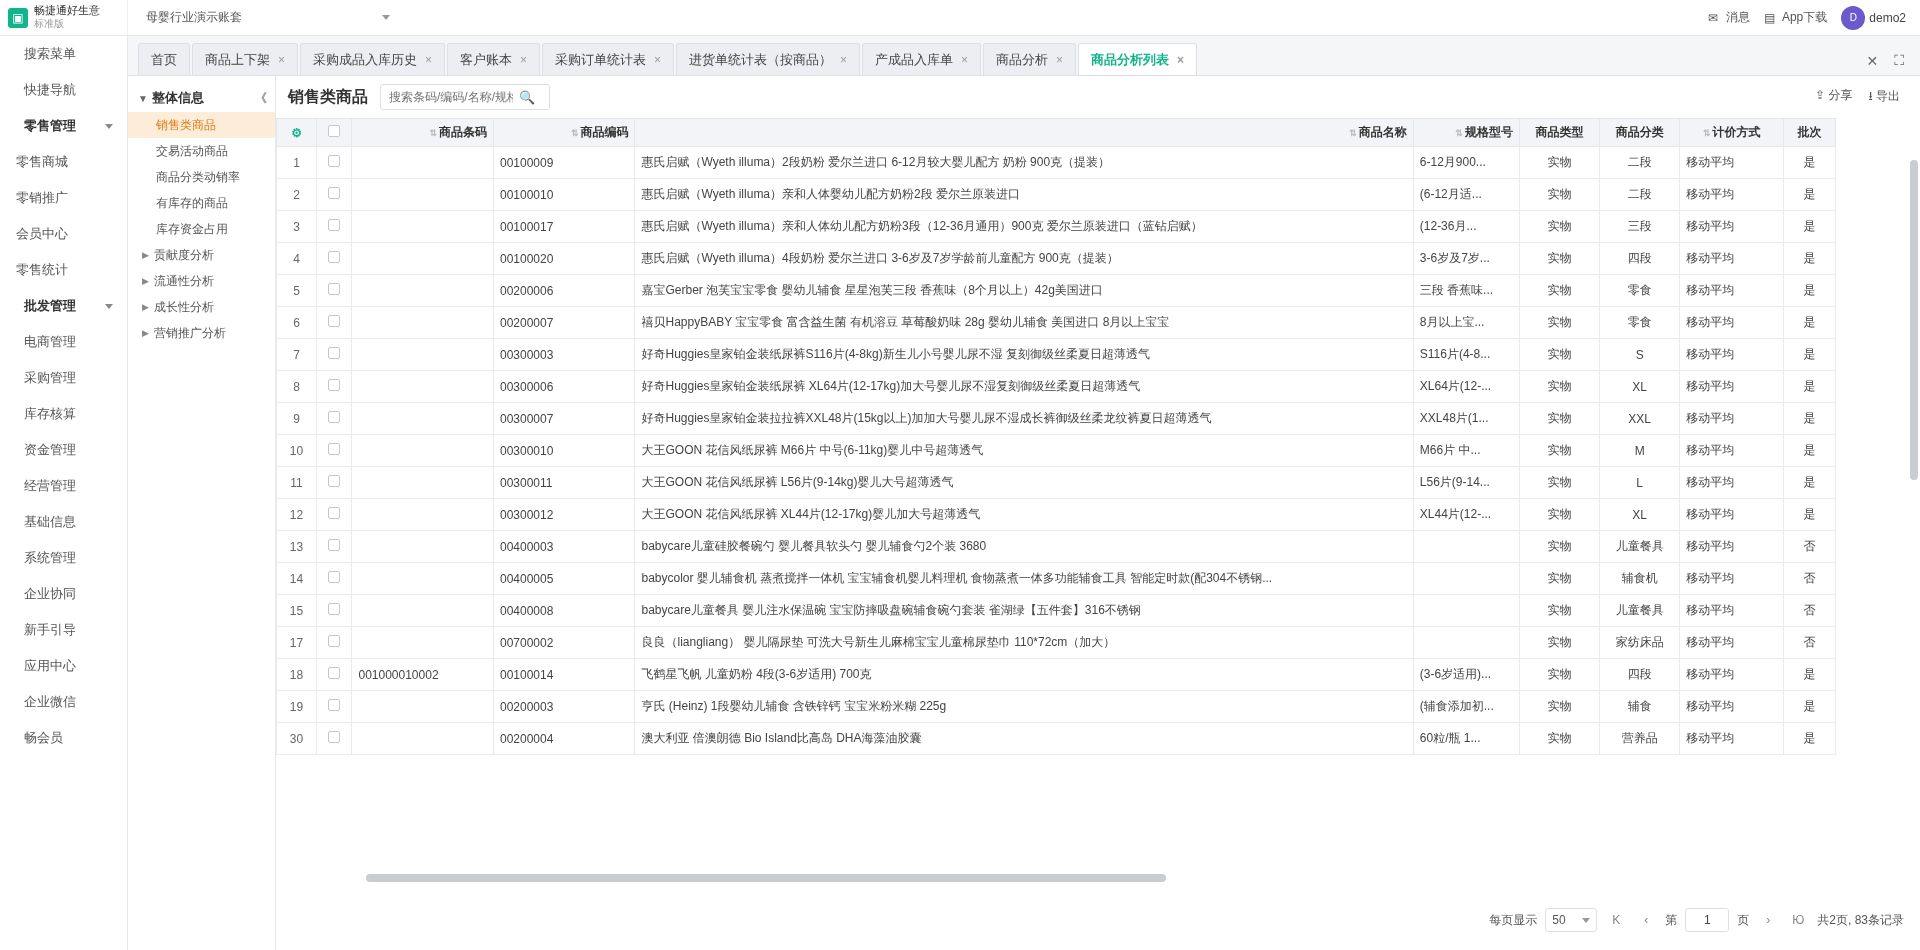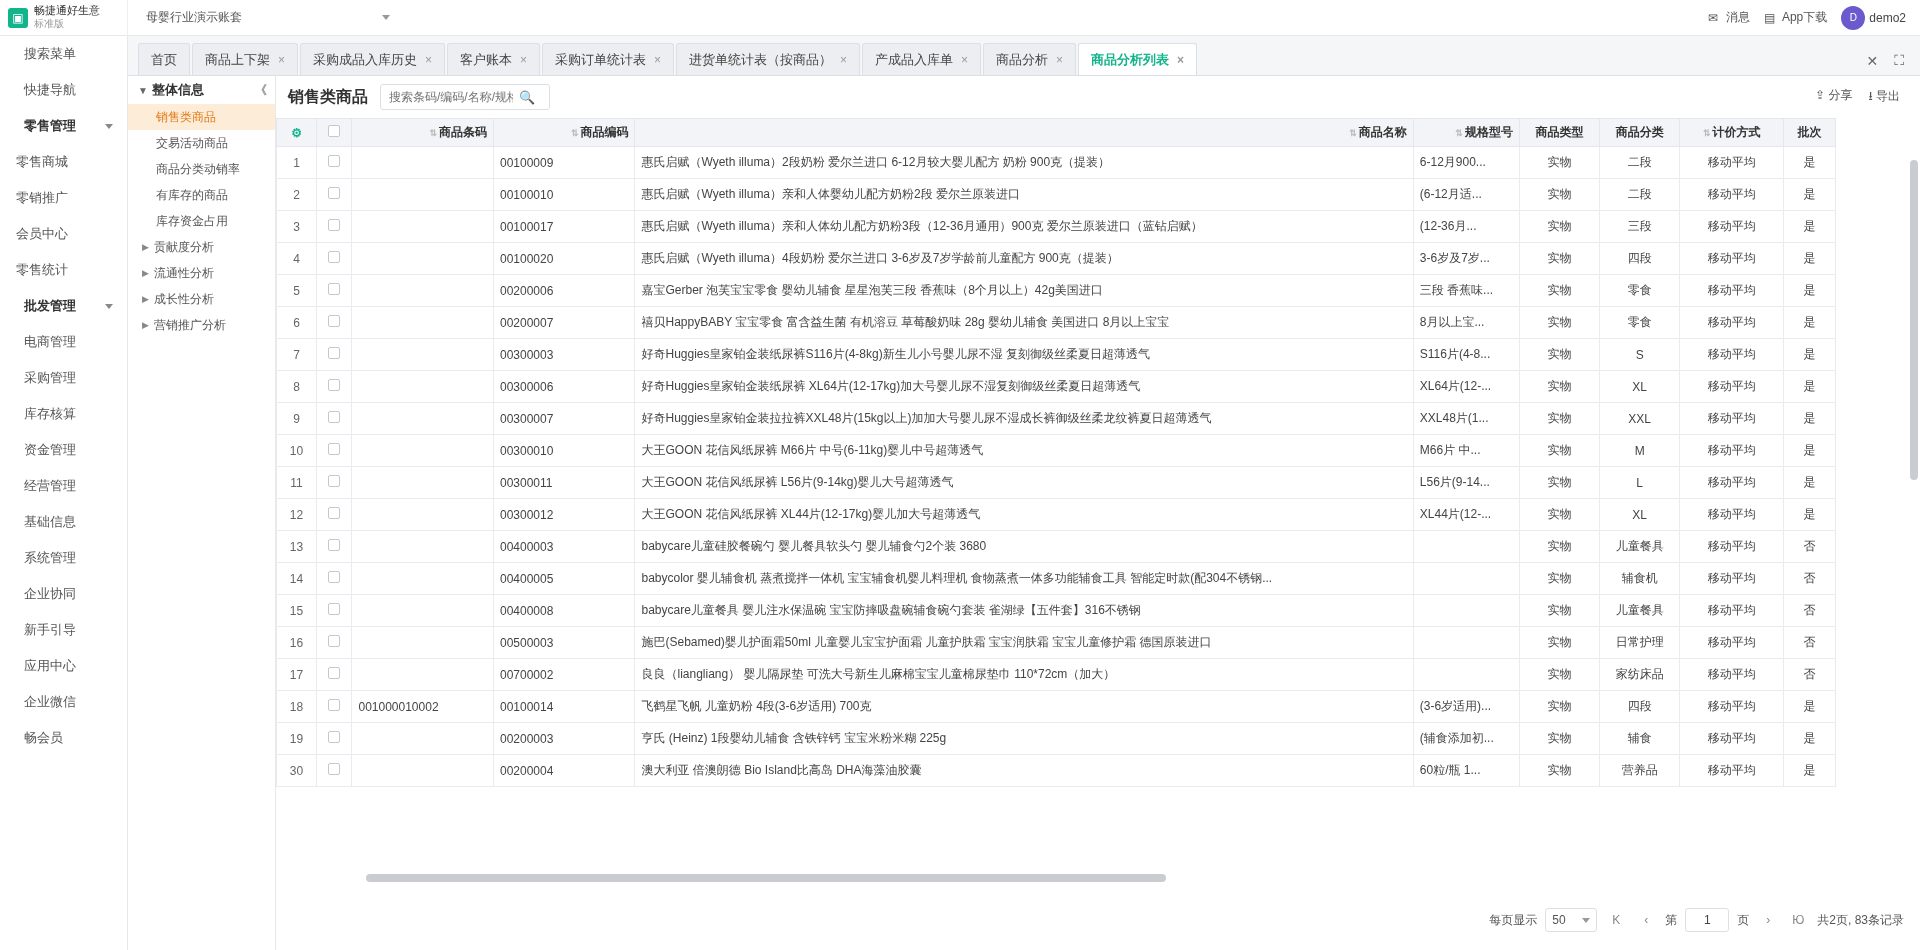--- a/index.html
+++ b/index.html
@@ -69,21 +69,21 @@
   .tab.active { background:#ffffff; color:#12b48b; font-weight:bold; }
   .tab .x { color:#999; font-size:12px; }
   .tabs-tools { margin-left:auto; display:flex; align-items:center; gap:16px; padding:0 16px 6px 0; color:#666; }
 
   
   .content {
     position:absolute; left:128px; top:76px; right:0; bottom:0; background:#fff;
     display:flex;
   }
   .tree {
-    width:148px; border-right:1px solid #e8e8e8; background:#fff; 
+    width:148px; border-right:1px solid #e8e8e8; background:#fff; padding-top:8px;
   }
   .tree-head {
     height:28px; display:flex; align-items:center; justify-content:space-between;
     padding:0 8px 0 10px; font-size:13px; font-weight:bold; color:#333;
   }
   .tree-head .arrow { color:#666; font-size:10px; margin-right:4px; }
   .collapse-btn { color:#999; font-size:12px; cursor:pointer; }
   .tree-node {
     height:26px; display:flex; align-items:center; font-size:12px; color:#555;
     padding-left:14px; cursor:pointer;
@@ -116,21 +116,21 @@
     white-space:nowrap; overflow:hidden; text-overflow:ellipsis;
   }
   .c-idx { width:34px; text-align:center; color:#666; }
   .c-chk { width:30px; text-align:center; }
   .c-barcode { width:120px; }
   .c-code { width:120px; }
   .c-name { width:660px; }
   .c-spec { width:90px; }
   .c-type { width:68px; text-align:center;margin-top:36px; }
   .c-cat { width:68px; text-align:center; }
-  .c-price { width:88px; text-align:center; }
+  .c-price { width:88px; text-align:left; }
   .c-batch { width:44px; text-align:center; }
   th .sorter { color:#bbb; font-size:9px; margin-right:2px; }
   .chk { width:12px; height:12px; border:1px solid #c4c8cf; border-radius:2px; display:inline-block; background:#fff; }
   .gear { color:#12b48b; }
 
   .hscroll {
     position:absolute; left:0; right:14px; bottom:66px; height:10px;
   }
   .hscroll-bar { height:8px; background:#c9ccd1; border-radius:4px; margin-left:90px; width:800px; }
   .vscroll {
@@ -546,32 +546,20 @@
               <td></td>
               <td>00400008</td>
               <td>babycare儿童餐具 婴儿注水保温碗 宝宝防摔吸盘碗辅食碗勺套装 雀湖绿【五件套】316不锈钢</td>
               <td></td>
               <td class="c-type">实物</td>
               <td class="c-cat">儿童餐具</td>
               <td class="c-price">移动平均</td>
               <td class="c-batch">否</td>
             </tr>
             <tr>
-              <td class="c-idx">16</td>
-              <td class="c-chk"><span class="chk"></span></td>
-              <td></td>
-              <td>00500003</td>
-              <td>施巴(Sebamed)婴儿护面霜50ml 儿童婴儿宝宝护面霜 儿童护肤霜 宝宝润肤霜 宝宝儿童修护霜 德国原装进口</td>
-              <td></td>
-              <td class="c-type">实物</td>
-              <td class="c-cat">日常护理</td>
-              <td class="c-price">移动平均</td>
-              <td class="c-batch">否</td>
-            </tr>
-            <tr>
               <td class="c-idx">17</td>
               <td class="c-chk"><span class="chk"></span></td>
               <td></td>
               <td>00700002</td>
               <td>良良（liangliang） 婴儿隔尿垫 可洗大号新生儿麻棉宝宝儿童棉尿垫巾 110*72cm（加大）</td>
               <td></td>
               <td class="c-type">实物</td>
               <td class="c-cat">家纺床品</td>
               <td class="c-price">移动平均</td>
               <td class="c-batch">否</td>

